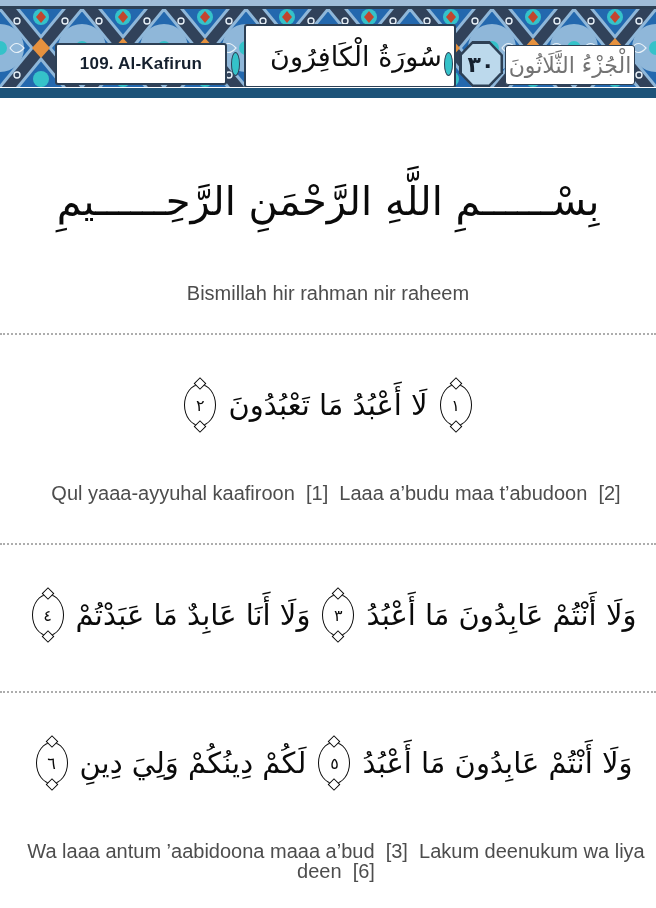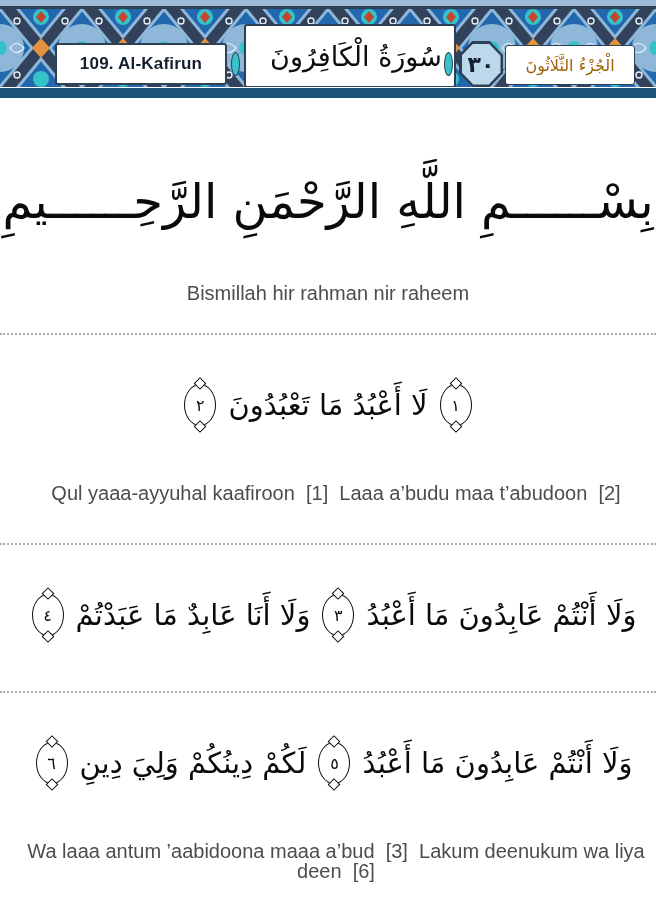--- a/index.html
+++ b/index.html
@@ -24,21 +24,21 @@
   }
   .surah-index-box{left:55px;top:34px;width:172px;height:42px;}
   .surah-index-box span{font-weight:bold;font-size:17px;color:#15202e;letter-spacing:.2px;}
   .surah-name-box{left:244px;top:15px;width:212px;height:64px;padding-left:12px;}
   .surah-name-box span{
     font-family:"DejaVu Sans",sans-serif;font-size:27px;color:#0d0d0d;
     direction:rtl;white-space:nowrap;
   }
   .juz-name-box{left:505px;top:36px;width:130px;height:40px;border-width:1.5px;}
   .juz-name-box span{
-    font-family:"DejaVu Sans",sans-serif;font-size:16px;color:#a16207;
+    font-family:"DejaVu Sans",sans-serif;font-size:22px;color:#737373;
     direction:rtl;white-space:nowrap;
   }
   .juz-badge{
     position:absolute;left:459px;top:32px;width:44px;height:46px;z-index:2;
     background:#2d4055;display:flex;align-items:center;justify-content:center;
     clip-path:polygon(30% 0,70% 0,100% 30%,100% 70%,70% 100%,30% 100%,0 70%,0 30%);
   }
   .juz-badge-inner{
     width:39px;height:41px;background:#bcd9ec;
     display:flex;align-items:center;justify-content:center;
@@ -48,21 +48,21 @@
   .lens{
     position:absolute;width:9px;height:24px;background:#35c2c9;border-radius:50%;
     top:43px;z-index:2;border:1px solid #2d4055;box-sizing:border-box;
   }
   .lens-left{left:231px;} .lens-right{left:444px;}
 
   
   .content{text-align:center;}
   .bismillah-ar{
     height:80px;margin-top:44px;display:flex;align-items:center;justify-content:center;
-    font-family:"DejaVu Sans",sans-serif;font-size:48px;color:#0a0a0a;
+    font-family:"DejaVu Sans",sans-serif;font-size:40px;color:#0a0a0a;
     direction:rtl;white-space:nowrap;
   }
   .translit{
     font-family:"Liberation Sans",sans-serif;font-size:20px;color:#4d4d4d;
     white-space:pre-wrap;line-height:20px;
   }
   .bismillah-tr{margin-top:42px;}
   .sep{border:0;border-top:2px dotted #adadad;margin:0;}
   .sep-a{margin-top:30px;}
   .sep-b{margin-top:40px;}

